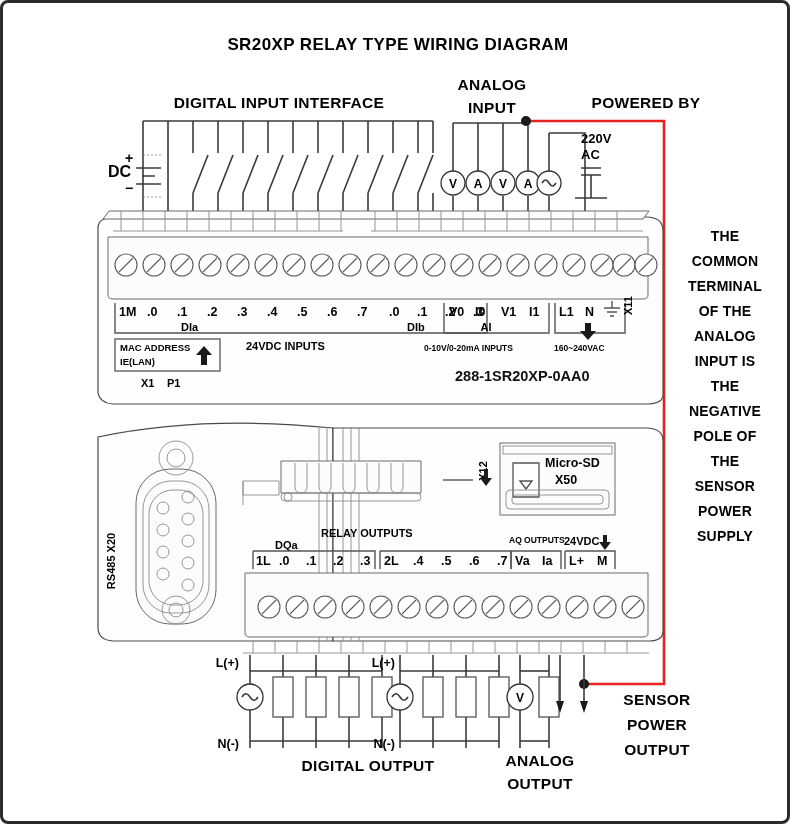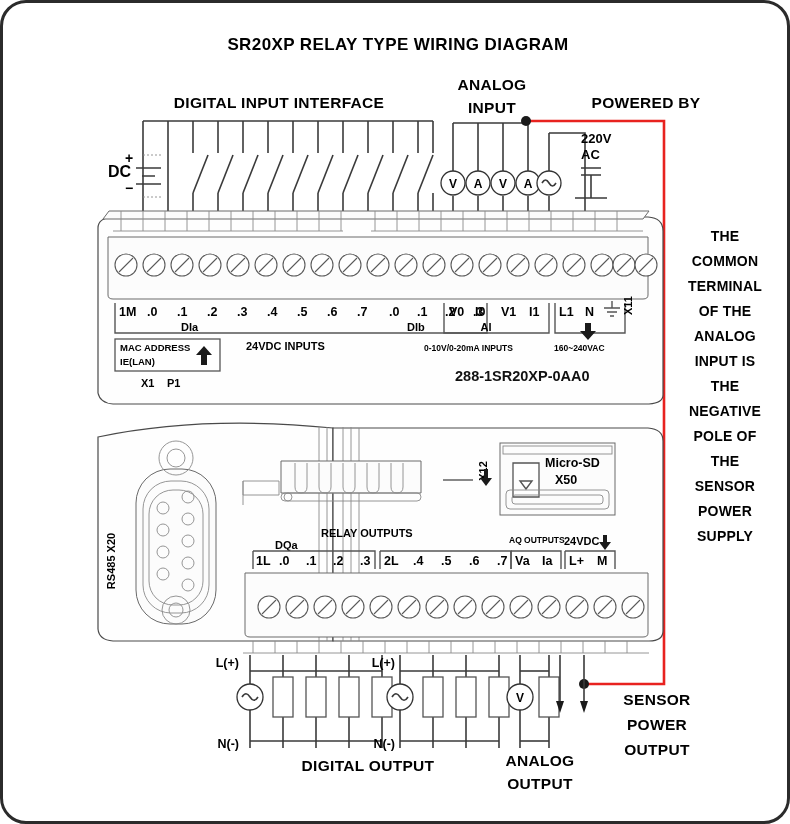--- a/index.html
+++ b/index.html
@@ -1,18 +1,18 @@
 <!DOCTYPE html>
 <html><head>
 <meta charset="utf-8">
 <style>
   html,body{margin:0;padding:0;background:#fff;}
   body{width:790px;height:824px;font-family:"Liberation Sans",sans-serif;}
   #frame{position:relative;width:790px;height:824px;box-sizing:border-box;
-         border:3px solid #2b2b2b;border-radius:26px;overflow:hidden;background:#fff;}
+         border:3px solid #2b2b2b;border-radius:8px;overflow:hidden;background:#fff;}
   svg{position:absolute;left:0;top:0;}
   .hdg{font-family:"Liberation Sans",sans-serif;font-weight:bold;fill:#000;}
   .title{font-size:17px;letter-spacing:.4px;}
   .sect{font-size:15.5px;letter-spacing:.3px;}
   .note{font-size:14px;letter-spacing:.2px;}
   .tlab{font-size:12.5px;font-weight:bold;fill:#000;}
   .tsml{font-size:11px;font-weight:bold;fill:#000;}
   .txs{font-size:8.5px;font-weight:bold;fill:#000;}
   .model{font-size:14.5px;fill:#111;}
   .mac{font-size:9.5px;font-weight:bold;fill:#000;}

